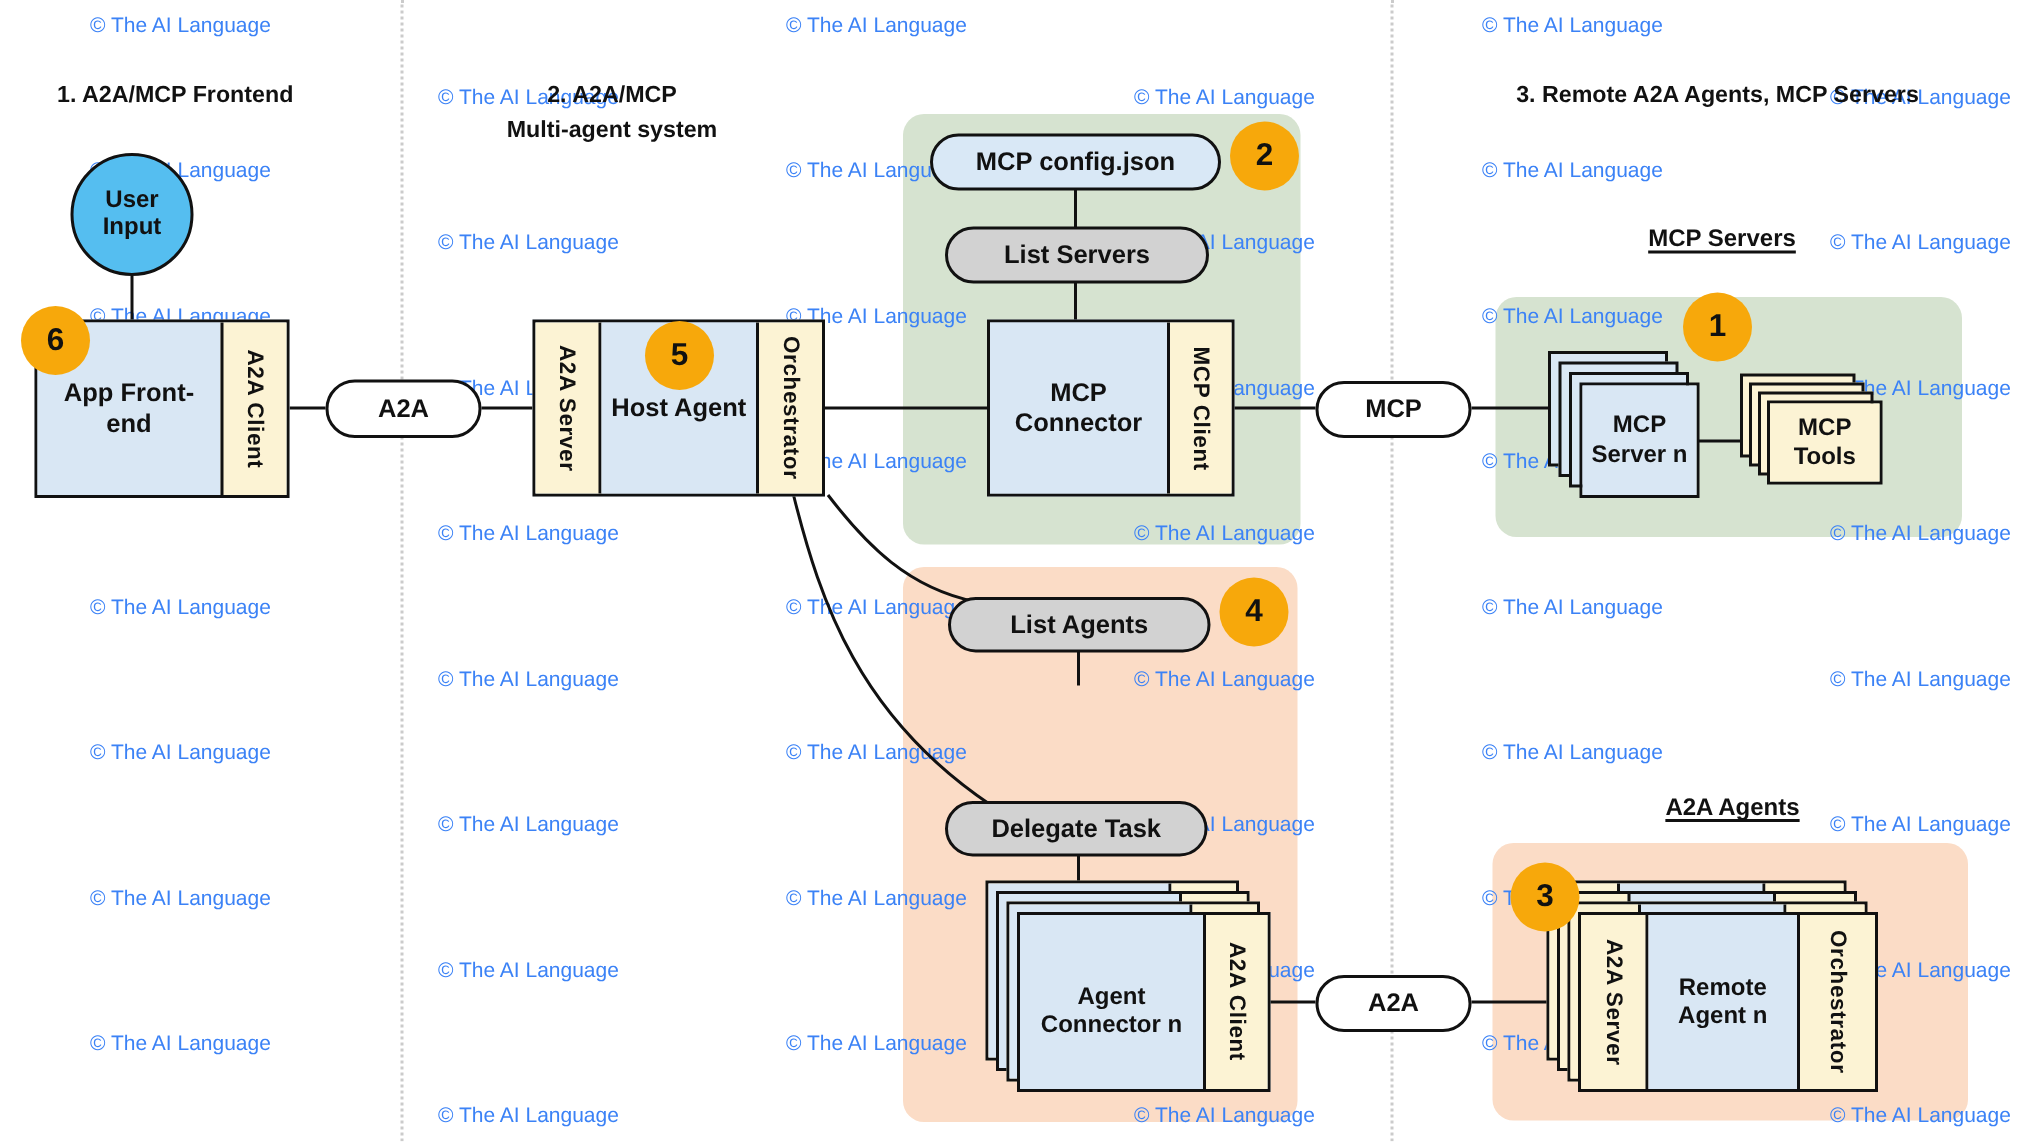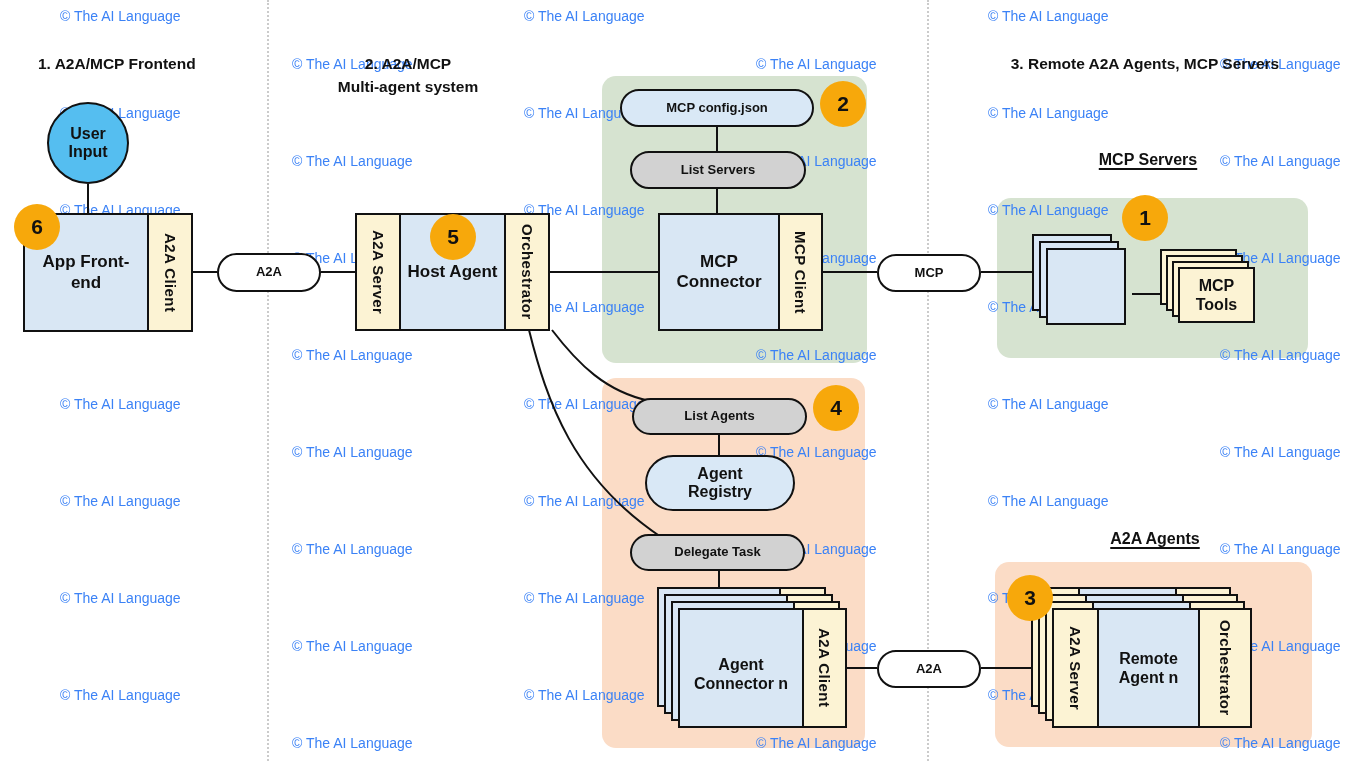--- a/index.html
+++ b/index.html
@@ -9,21 +9,21 @@
   .divider{position:absolute;top:0;bottom:0;width:0;border-left:2px dotted #cbcbcb;z-index:1;}
   .group{position:absolute;border-radius:14px;z-index:1;}
   .group.green{background:var(--green-group);}
   .group.orange{background:var(--orange-group);}
   svg.wires{position:absolute;left:0;top:0;z-index:3;}
   .node{position:absolute;z-index:4;box-sizing:border-box;}
   .circle{border-radius:50%;background:var(--user-blue);border:2px solid var(--line);
           display:flex;align-items:center;justify-content:center;text-align:center;
           font-weight:700;font-size:16px;line-height:1.15;}
   .pill{position:absolute;z-index:4;border:2px solid var(--line);border-radius:28px;
-        display:flex;align-items:center;justify-content:center;font-weight:700;font-size:13px;
+        display:flex;align-items:center;justify-content:center;font-weight:700;font-size:17px;
         box-sizing:border-box;text-align:center;line-height:1.15;}
   .pill.white{background:#ffffff;}
   .pill.blue{background:var(--pill-blue);}
   .pill.gray{background:var(--pill-gray);}
   .hbox{position:absolute;display:flex;border:2px solid var(--line);box-sizing:border-box;
         z-index:4;background:var(--box-blue);}
   .core{flex:1;display:flex;align-items:center;justify-content:center;text-align:center;
         font-weight:700;font-size:17px;line-height:1.2;background:var(--box-blue);}
   .strip{display:flex;align-items:center;justify-content:center;background:var(--strip-cream);
          font-weight:700;font-size:15px;}
@@ -173,34 +173,36 @@
     <div class="strip r" style="width:41px;">
       <span class="vtext">MCP Client</span>
     </div>
   </div>
 
   <div class="pill white" style="left:877px;top:254px;width:104px;height:38px;">MCP</div>
 
   <div class="back" style="left:1032px;top:234px;width:80px;height:77px;"></div>
   <div class="back" style="left:1039px;top:241px;width:80px;height:77px;"></div>
   <div class="back" style="left:1046px;top:248px;width:80px;height:77px;"></div>
+  <div class="hbox" style="left:1053px;top:255px;width:80px;height:77px;">
+    <div class="core" style="font-size:16px;">
+      <span style="width:70px;">MCP Server n</span>
+    </div>
+  </div>
 
   <div class="back cream" style="left:1160px;top:249px;width:77px;height:56px;"></div>
   <div class="back cream" style="left:1166px;top:255px;width:77px;height:56px;"></div>
   <div class="back cream" style="left:1172px;top:261px;width:77px;height:56px;"></div>
   <div class="hbox" style="left:1178px;top:267px;width:77px;height:56px;background:var(--strip-cream);">
     <div class="core" style="font-size:16px;background:var(--strip-cream);">
       <span style="width:48px;">MCP Tools</span>
     </div>
   </div>
 
   <div class="pill gray" style="left:632px;top:398px;width:175px;height:37px;">List Agents</div>
-  <div class="pill blue" style="left:645px;top:455px;width:150px;height:56px;font-size:16px;">
-    <span style="width:90px;">Agent Registry</span>
-  </div>
   <div class="pill gray" style="left:630px;top:534px;width:175px;height:37px;">Delegate Task</div>
 
   <div class="back flex" style="left:657px;top:587px;width:169px;height:120px;">
     <div class="bz blue" style="width:122px;border-left:none;"></div>
     <div class="bz cream" style="flex:1;"></div>
   </div>
   <div class="back flex" style="left:664px;top:594px;width:169px;height:120px;">
     <div class="bz blue" style="width:122px;border-left:none;"></div>
     <div class="bz cream" style="flex:1;"></div>
   </div>

